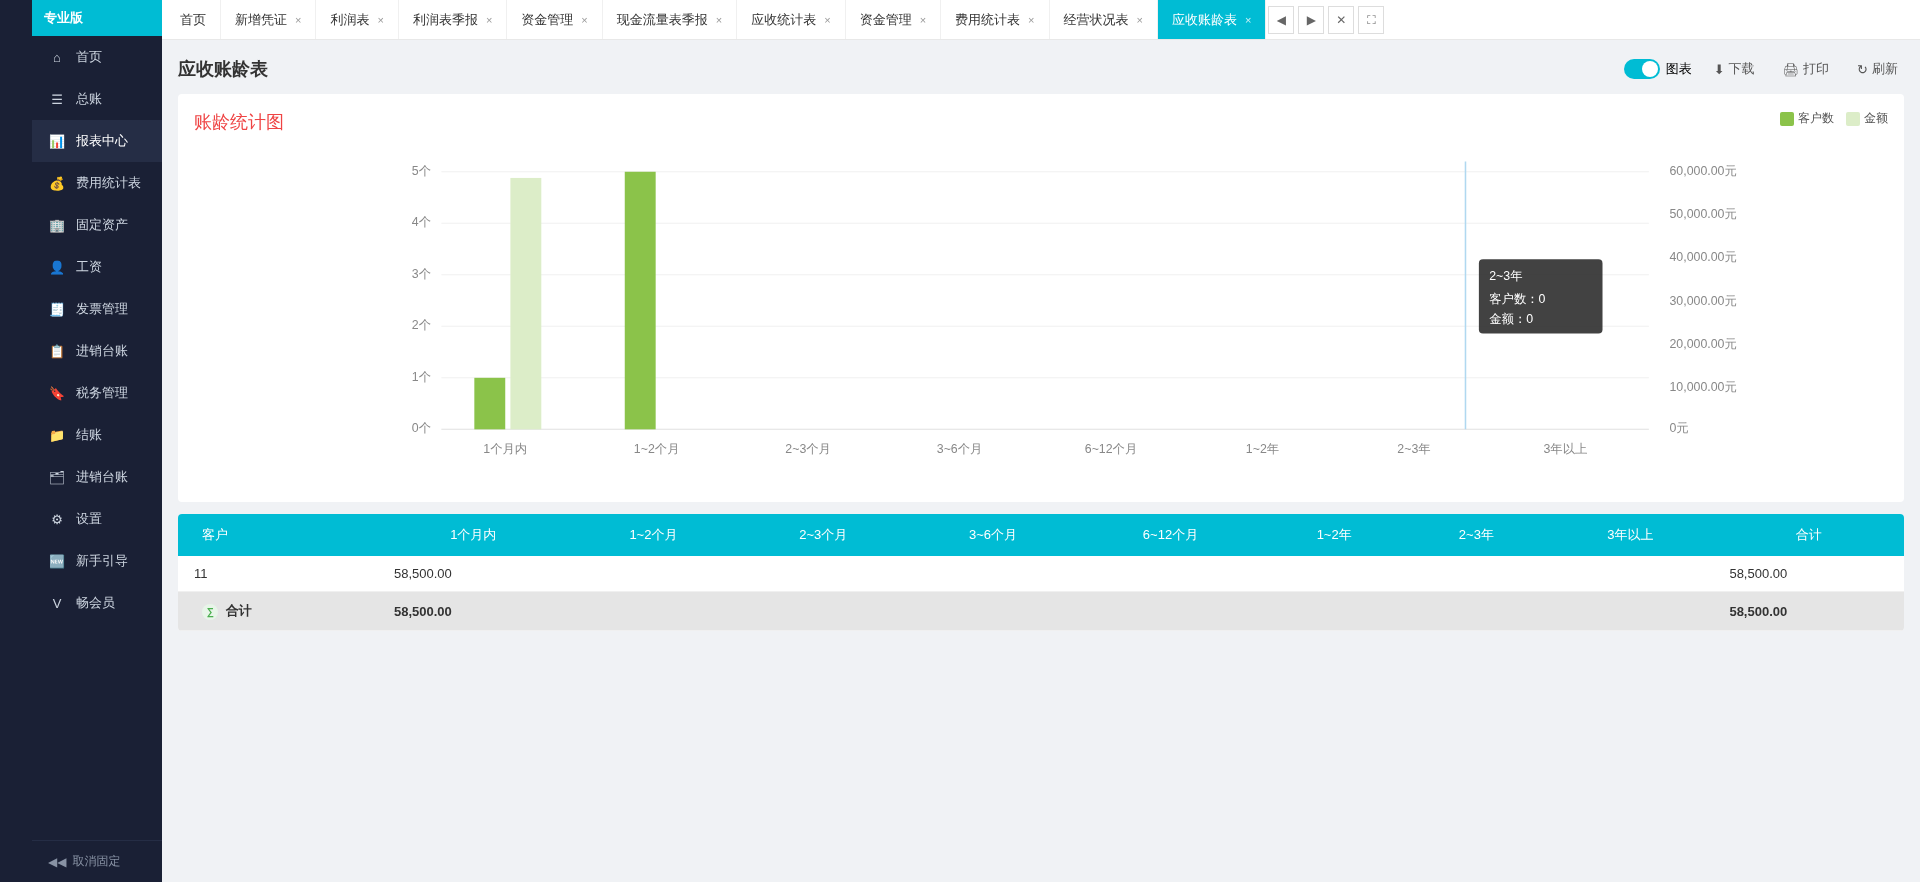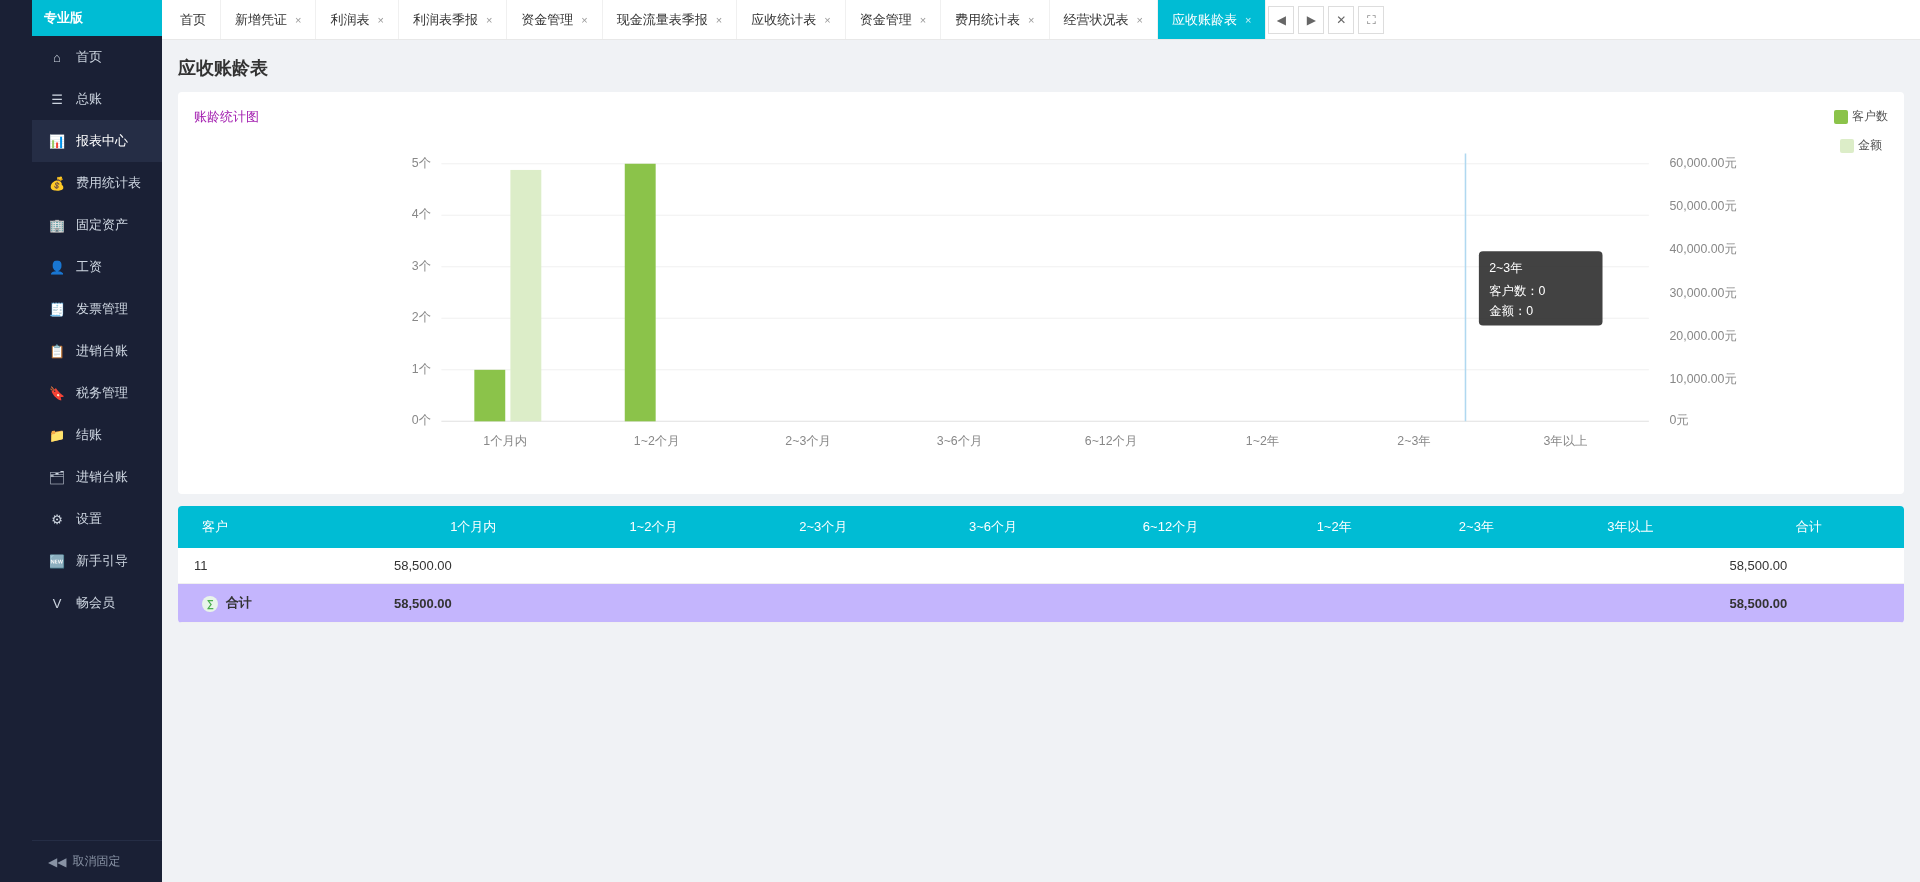--- a/index.html
+++ b/index.html
@@ -158,35 +158,34 @@
 
     
     .chart-container {
       background: #fff;
       border-radius: 4px;
       padding: 16px;
       margin-bottom: 12px;
       position: relative;
     }
     .chart-title {
-      font-size: 13px;
-      color: #a21caf;
+      font-size: 18px;
+      color: #ef4444;
       margin-bottom: 12px;
       font-family: Liberation Mono, monospace;
     }
     .chart-legend {
       position: absolute;
       top: 16px;
       right: 16px;
       display: flex;
       align-items: center;
       gap: 12px;
       font-size: 12px;
       color: #555;
-      flex-direction: column;
     }
     .legend-item {
       display: flex;
       align-items: center;
       gap: 4px;
     }
     .legend-color {
       width: 14px;
       height: 14px;
       border-radius: 2px;
@@ -366,20 +365,40 @@
     <div class="tab-nav-btn">◀</div>
     <div class="tab-nav-btn">▶</div>
     <div class="tab-nav-btn">✕</div>
     <div class="tab-nav-btn">⛶</div>
   </div>
 
   <div class="page-content">
 
     <div class="page-header">
       <span class="page-title">应收账龄表</span>
+      <div class="header-actions">
+        <div class="toggle-switch">
+          <div class="toggle-track">
+            <div class="toggle-thumb"></div>
+          </div>
+          <span>图表</span>
+        </div>
+        <div class="action-btn">
+          <span>⬇</span>
+          <span>下载</span>
+        </div>
+        <div class="action-btn">
+          <span>🖨</span>
+          <span>打印</span>
+        </div>
+        <div class="action-btn">
+          <span>↻</span>
+          <span>刷新</span>
+        </div>
+      </div>
     </div>
 
     <div class="chart-container">
       <div class="chart-title">账龄统计图</div>
       <div class="chart-legend">
         <div class="legend-item">
           <div class="legend-color" style="background:#8bc34a;"></div>
           <span>客户数</span>
         </div>
         <div class="legend-item">
@@ -459,21 +478,21 @@
           <td>58,500.00</td>
           <td></td>
           <td></td>
           <td></td>
           <td></td>
           <td></td>
           <td></td>
           <td></td>
           <td>58,500.00</td>
         </tr>
-        <tr class="total-row" style="background:#c4b5fd;">
+        <tr class="total-row" style="background:#e5e5e5;">
           <td style="padding-left:24px;">
             <span class="total-icon">∑</span>
             <span>合计</span>
           </td>
           <td>58,500.00</td>
           <td></td>
           <td></td>
           <td></td>
           <td></td>
           <td></td>

